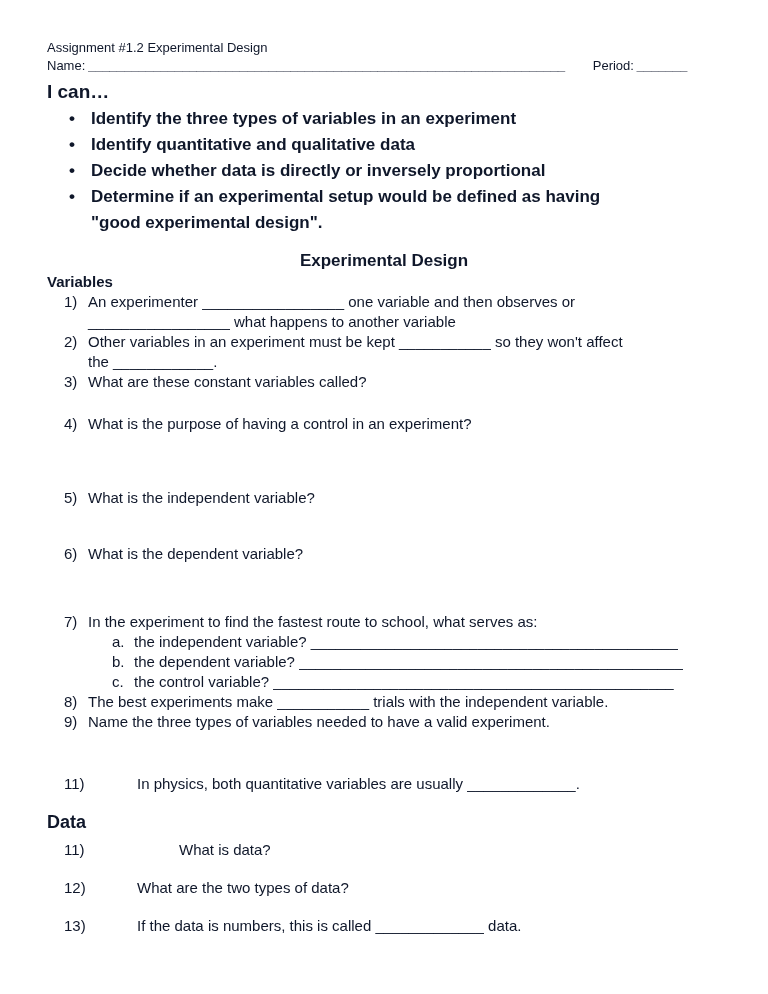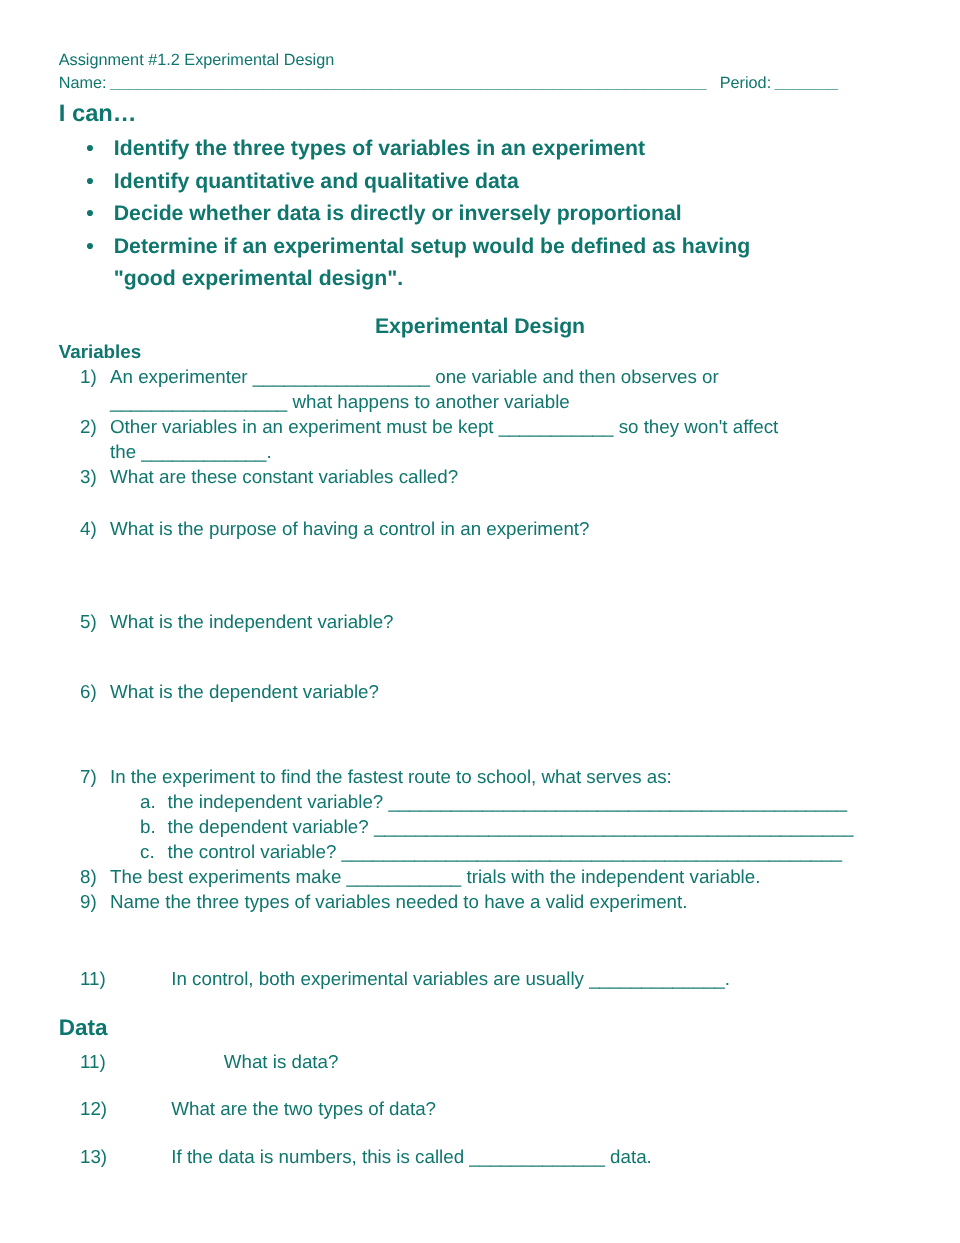--- a/index.html
+++ b/index.html
@@ -7,40 +7,40 @@
     padding: 0;
     background: #ffffff;
   }
   .page {
     position: relative;
     width: 768px;
     height: 994px;
     box-sizing: border-box;
     padding: 40px 47px 20px 47px;
     background: #ffffff;
-    color: #0f766e;
+    color: #0f172a;
     font-family: "Liberation Sans", sans-serif;
     font-size: 15px;
     line-height: 20px;
     overflow: hidden;
   }
 
   
   .assignment-title {
     font-size: 13px;
     line-height: 16px;
   }
   .name-period-line {
     font-size: 13px;
     line-height: 18px;
     white-space: nowrap;
     margin-top: 1px;
   }
   .blank-line { letter-spacing: 0; font-style: italic; }
-  .period-label { margin-left: 6px; }
+  .period-label { margin-left: 23px; }
 
   
   .ican-heading {
     font-size: 19px;
     font-weight: bold;
     line-height: 24px;
     margin-top: 5px;
   }
   .ican-list {
     list-style: none;
@@ -234,21 +234,21 @@
     <div class="q-item">
       <span class="q-num">9)</span>
       <div class="q-body">
           <div class="q-text">Name the three types of variables needed to have a valid experiment.</div>
         </div>
     </div>
 
     <div class="q-item mt-42">
       <span class="q-num-wide">11)</span>
       <div class="q-body">
-          <div class="q-text">In control, both experimental variables are usually _____________.</div>
+          <div class="q-text">In physics, both quantitative variables are usually _____________.</div>
         </div>
     </div>
 
   </div>
 
   <div class="data-heading">Data</div>
 
   <div class="q-list">
 
     <div class="q-item mt-6">

